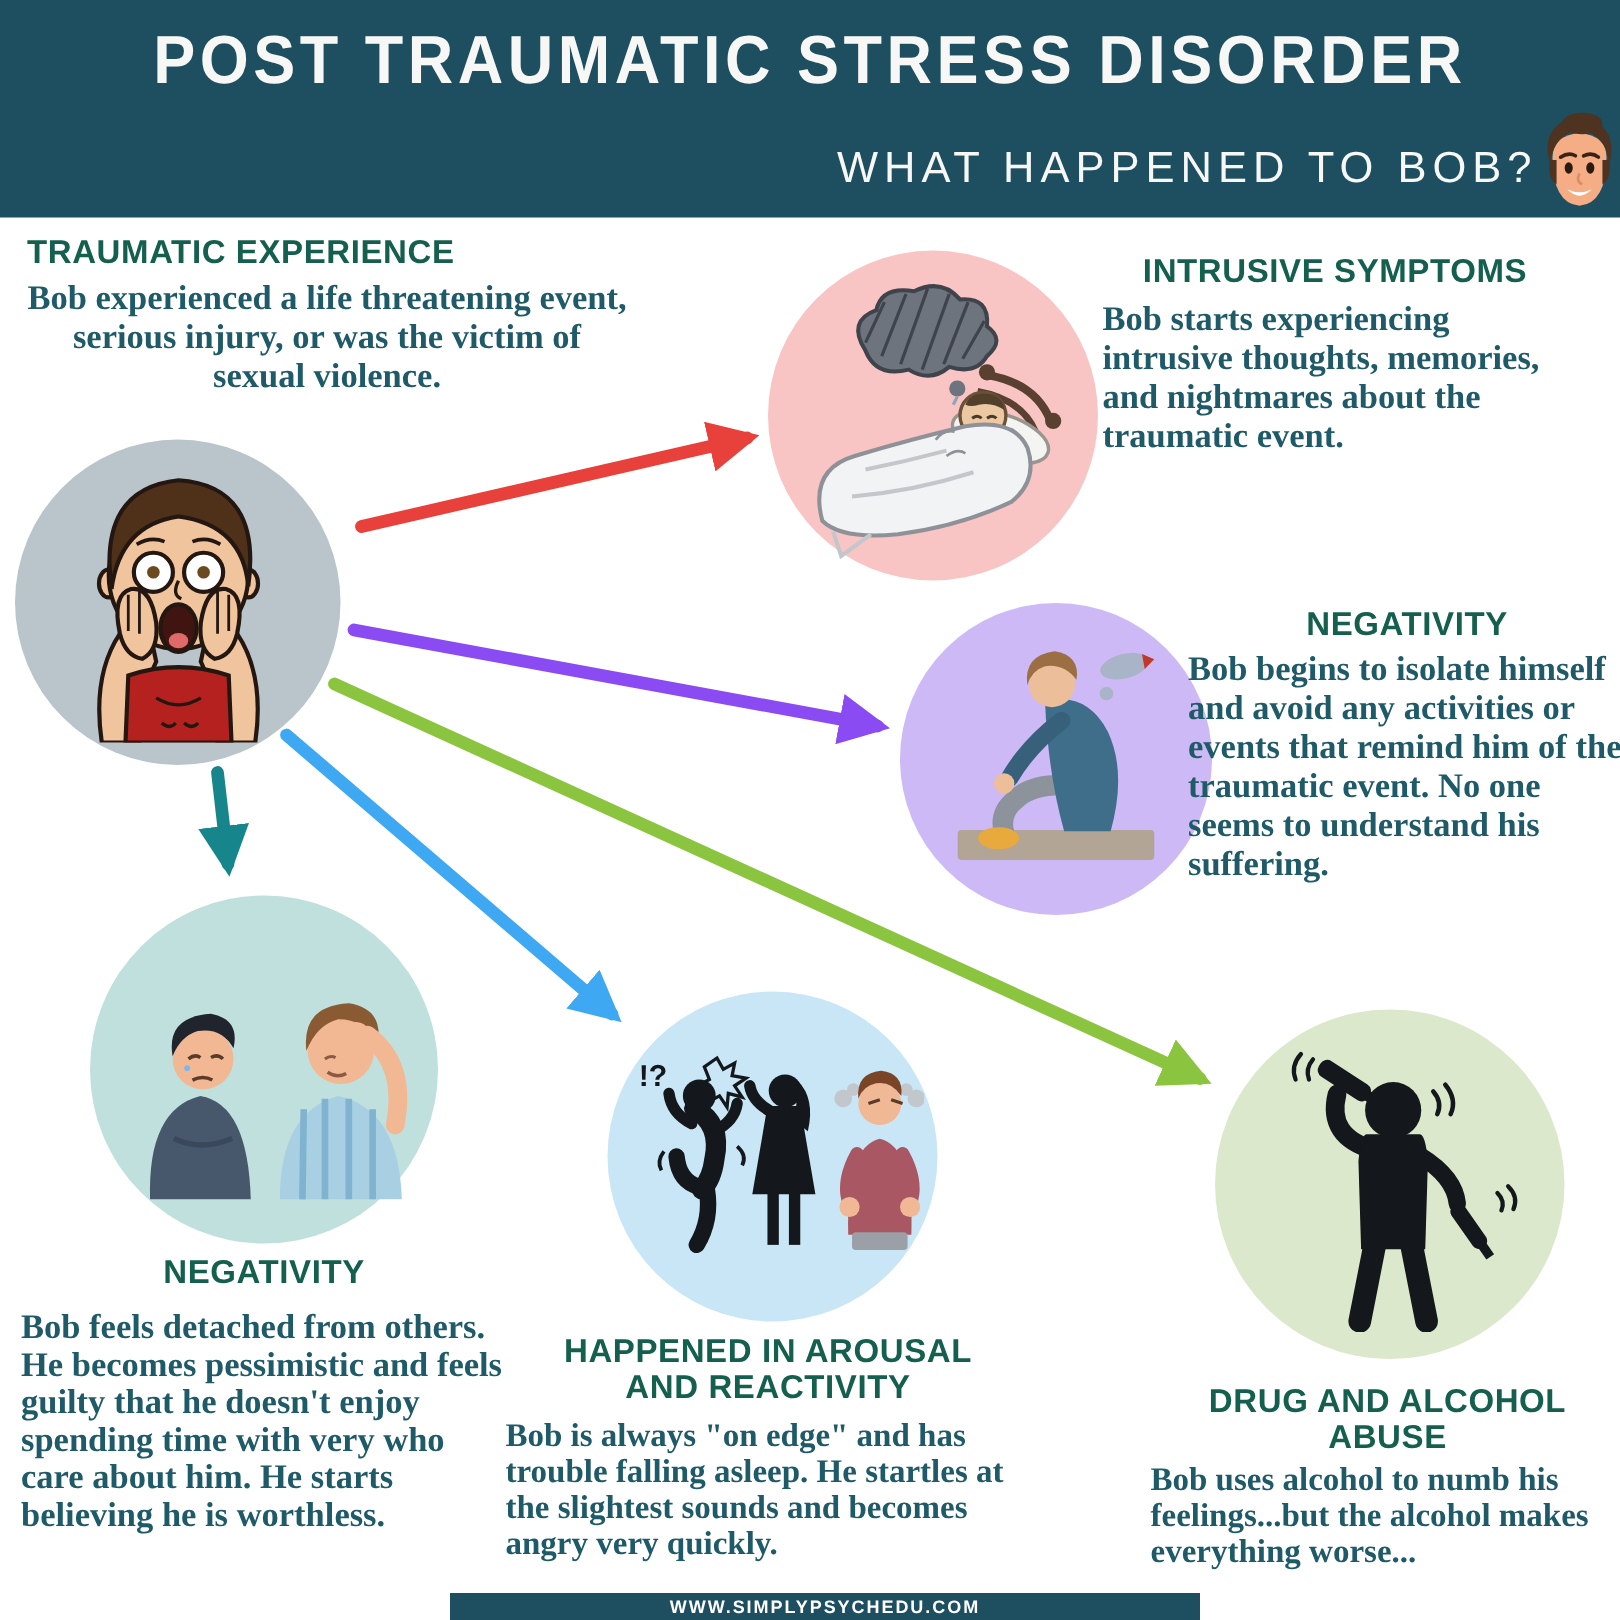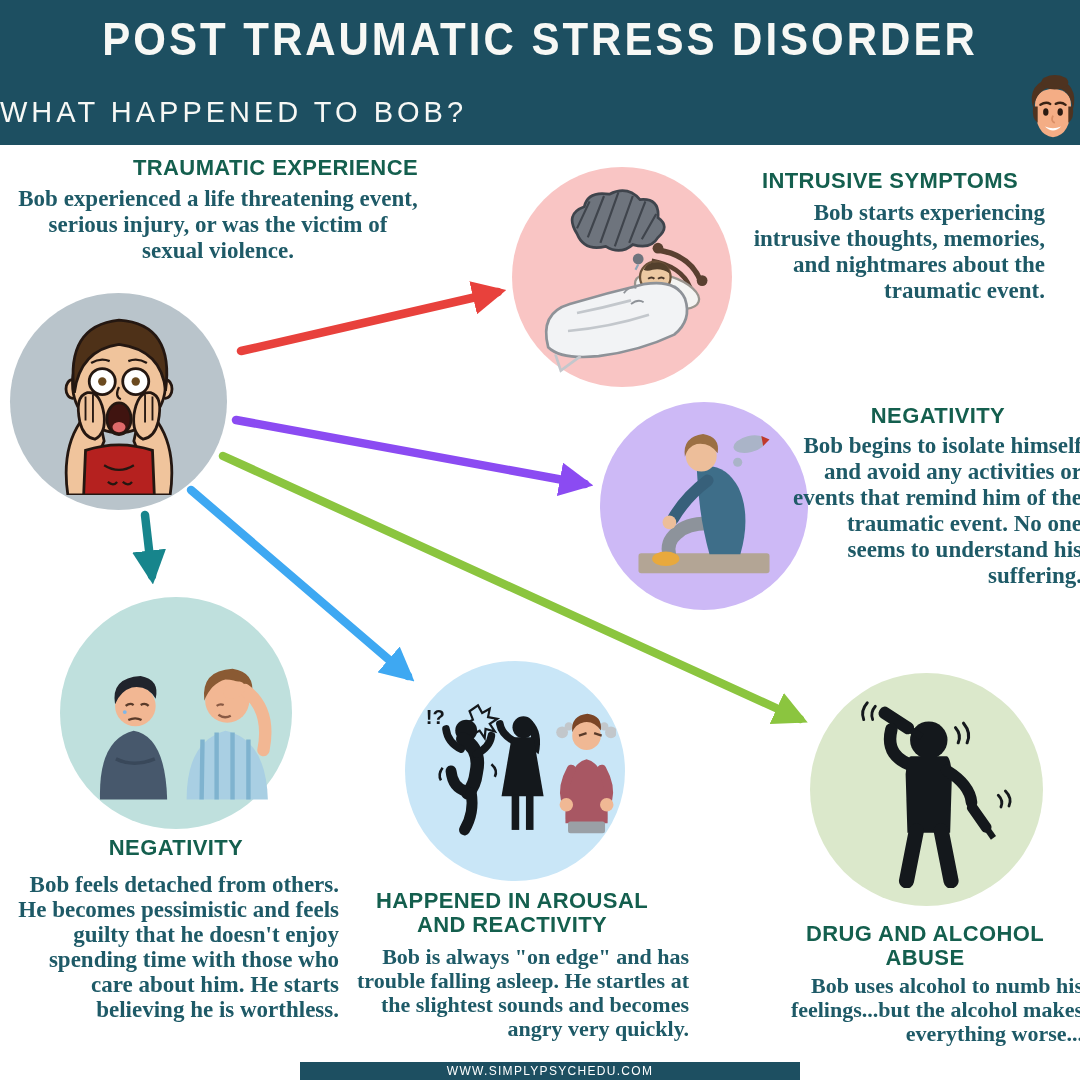--- a/index.html
+++ b/index.html
@@ -2,40 +2,40 @@
 <html><head>
 <meta charset="utf-8">
 <style>
   html,body{margin:0;padding:0;background:#fff;}
   .page{position:relative;width:1080px;height:1080px;overflow:hidden;background:#ffffff;
         font-family:"Liberation Sans",sans-serif;}
   
   .hdr{position:absolute;left:0;top:0;width:1080px;height:145px;background:#1d4f61;color:#f7f8f5;}
   .title{margin-top:16px;text-align:center;font-size:42px;font-weight:700;letter-spacing:3px;
          transform:scaleY(1.08);}
-  .sub-row{display:flex;justify-content:space-between;align-items:center;gap:12px;margin-top:8px;}
+  .sub-row{display:flex;justify-content:flex-end;align-items:center;gap:1px;margin-top:8px;}
   .subtitle{font-size:29px;font-weight:500;letter-spacing:4px;}
   
   .circle{position:absolute;border-radius:50%;display:flex;align-items:center;justify-content:center;}
   .c-traumatic{left:10px;top:293px;width:217px;height:217px;background:#b9c4cb;}
   .c-intrusive{left:512px;top:167px;width:220px;height:220px;background:#f9c5c4;}
   .c-avoidance{left:600px;top:402px;width:208px;height:208px;background:#cdb9f6;}
   .c-negativity{left:60px;top:597px;width:232px;height:232px;background:#bfe0dd;}
   .c-arousal{left:405px;top:661px;width:220px;height:220px;background:#c9e6f7;}
   .c-drug{left:810px;top:673px;width:233px;height:233px;background:#dbe8cb;}
   
   .sec-h{position:absolute;font-size:22px;font-weight:800;color:#145f4e;letter-spacing:0.4px;
          line-height:24px;text-align:center;}
   .sec-b{position:absolute;font-family:"Liberation Serif",serif;font-weight:700;color:#1e5a67;
-         font-size:23px;line-height:26px;text-align:right;}
+         font-size:23px;line-height:26px;text-align:left;}
   .arrows{position:absolute;left:0;top:0;width:1080px;height:1080px;pointer-events:none;}
   
   .ftr{position:absolute;left:300px;top:1062px;width:500px;height:18px;background:#1d4f61;
        color:#ffffff;display:flex;align-items:center;justify-content:center;
-       font-size:12px;font-weight:400;letter-spacing:1.3px;}
+       font-size:12px;font-weight:700;letter-spacing:1.3px;}
 </style>
 </head>
 <body>
 
 <div class="page">
 
   <header class="hdr">
     <div class="title">POST TRAUMATIC STRESS DISORDER</div>
     <div class="sub-row">
       <div class="subtitle">WHAT HAPPENED TO BOB?</div>
@@ -212,31 +212,31 @@
           <path d="M0,0 L10,5 L0,10 Z" fill="#17858c"></path>
         </marker>
     </defs>
     <line x1="241" y1="351" x2="498" y2="292" stroke="#e8413c" stroke-width="8.5" stroke-linecap="round" marker-end="url(#ah-red)"></line>
     <line x1="236" y1="420" x2="585" y2="484" stroke="#8b4bf2" stroke-width="8.5" stroke-linecap="round" marker-end="url(#ah-purple)"></line>
     <line x1="223" y1="456" x2="800" y2="719" stroke="#8bc53f" stroke-width="8.5" stroke-linecap="round" marker-end="url(#ah-green)"></line>
     <line x1="191" y1="490" x2="408" y2="676" stroke="#3ea8f2" stroke-width="8.5" stroke-linecap="round" marker-end="url(#ah-blue)"></line>
     <line x1="145" y1="515" x2="152" y2="576" stroke="#17858c" stroke-width="8.5" stroke-linecap="round" marker-end="url(#ah-teal)"></line>
   </svg>
 
-  <div class="sec-h" style="left:18px;top:156px;width:400px;text-align:right">TRAUMATIC EXPERIENCE</div>
+  <div class="sec-h" style="left:18px;top:156px;width:400px;text-align:left">TRAUMATIC EXPERIENCE</div>
   <div class="sec-b" style="left:18px;top:186px;width:400px;text-align:center">Bob experienced a life threatening event, serious injury, or was the victim of sexual violence.</div>
 
   <div class="sec-h" style="left:730px;top:169px;width:320px">INTRUSIVE SYMPTOMS</div>
   <div class="sec-b" style="left:735px;top:200px;width:310px">Bob starts experiencing intrusive thoughts, memories, and nightmares about the traumatic event.</div>
 
   <div class="sec-h" style="left:813px;top:404px;width:250px">NEGATIVITY</div>
   <div class="sec-b" style="left:792px;top:433px;width:290px">Bob begins to isolate himself and avoid any activities or events that remind him of the traumatic event. No one seems to understand his suffering.</div>
 
   <div class="sec-h" style="left:46px;top:836px;width:260px">NEGATIVITY</div>
-  <div class="sec-b" style="left:14px;top:872px;width:325px;line-height:25px">Bob feels detached from others. He becomes pessimistic and feels guilty that he doesn't enjoy spending time with those who care about him. He starts believing he is worthless.</div>
+  <div class="sec-b" style="left:14px;top:872px;width:325px;line-height:25px">Bob feels detached from others. He becomes pessimistic and feels guilty that he doesn't enjoy spending time with very who care about him. He starts believing he is worthless.</div>
 
   <div class="sec-h" style="left:362px;top:889px;width:300px">HAPPENED IN AROUSAL AND REACTIVITY</div>
   <div class="sec-b" style="left:337px;top:945px;width:352px;font-size:22px;line-height:24px">Bob is always "on edge" and has trouble falling asleep. He startles at the slightest sounds and becomes angry very quickly.</div>
 
   <div class="sec-h" style="left:785px;top:922px;width:280px">DRUG AND ALCOHOL ABUSE</div>
   <div class="sec-b" style="left:767px;top:974px;width:316px;font-size:22px;line-height:24px">Bob uses alcohol to numb his feelings...but the alcohol makes everything worse...</div>
 
   <footer class="ftr">
     <span>WWW.SIMPLYPSYCHEDU.COM</span>
   </footer>

